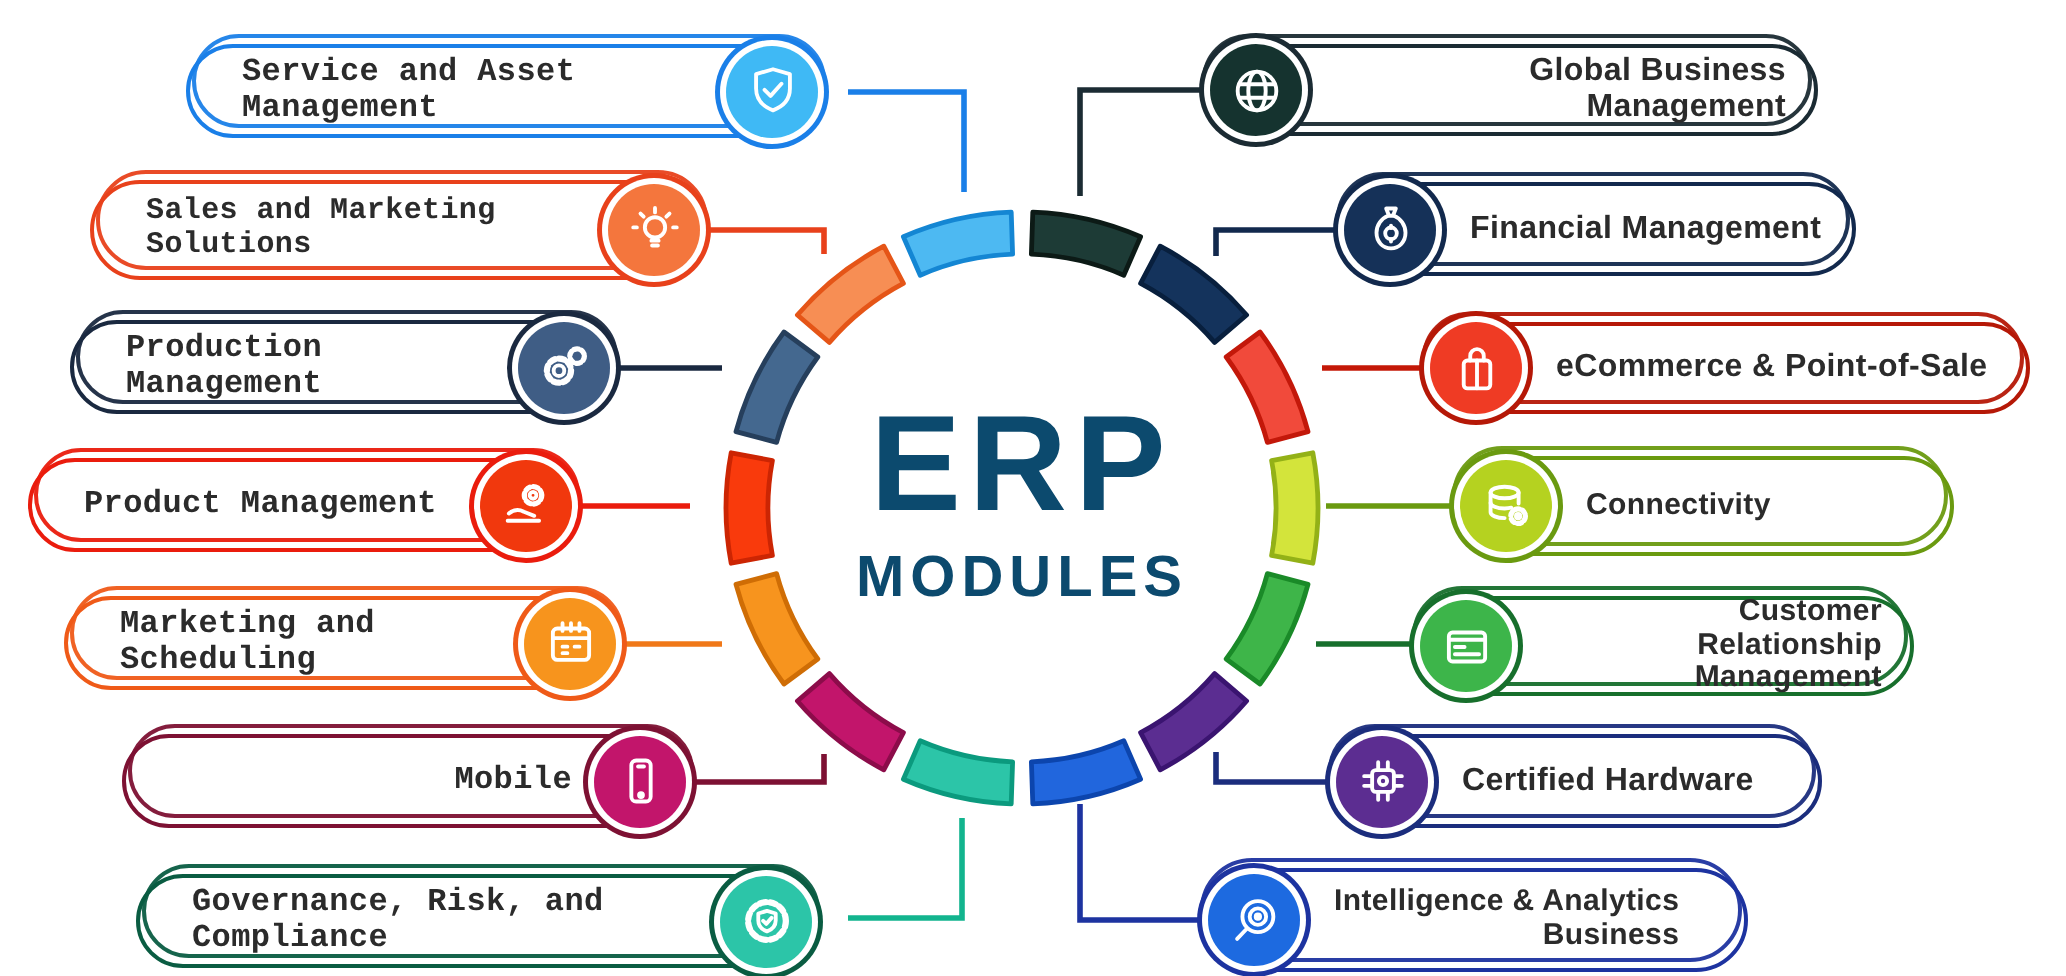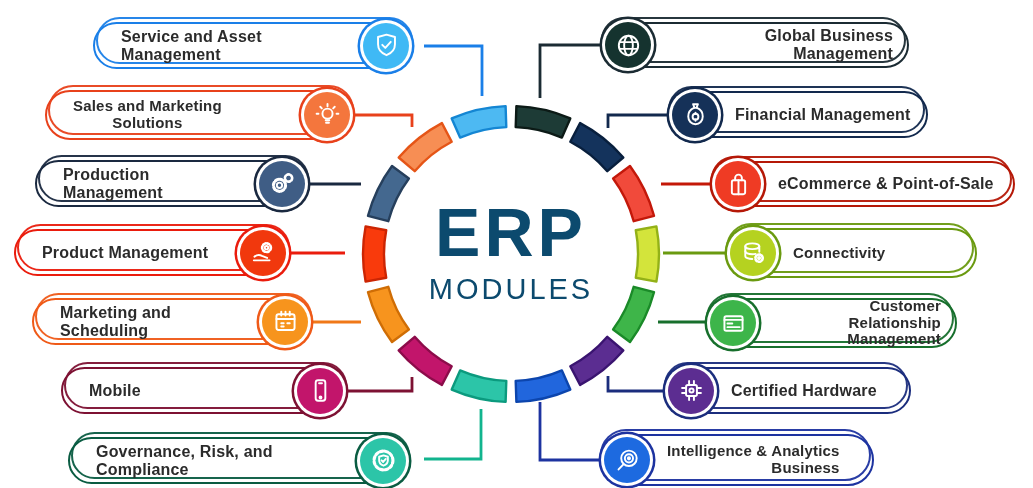--- a/index.html
+++ b/index.html
@@ -3,35 +3,35 @@
 <meta charset="utf-8">
 <style>
   html,body{margin:0;padding:0;background:#fff;}
   .canvas{position:relative;width:1033px;height:488px;background:#ffffff;overflow:hidden;
           font-family:"Liberation Sans",sans-serif;}
   #diagram-svg{position:absolute;left:0;top:0;z-index:1;}
   
   .center-title{position:absolute;left:511px;top:251px;transform:translate(-50%,-50%);
                 text-align:center;z-index:2;color:#0c4a6e;line-height:1;}
   .center-title .t1{font-size:68px;font-weight:700;letter-spacing:4px;display:block;}
-  .center-title .t2{font-size:29px;font-weight:400;letter-spacing:3px;display:block;margin-top:9px;text-align:right;}
+  .center-title .t2{font-size:29px;font-weight:700;letter-spacing:3px;display:block;margin-top:9px;text-align:right;}
   
   .pill{position:absolute;z-index:3;background:#fff;border:2.5px solid var(--bc,#333);
         border-radius:999px;display:flex;align-items:center;box-sizing:border-box;
         isolation:isolate;}
   .pill::before{content:"";position:absolute;inset:-2px;border:2px solid var(--bc,#333);
         border-radius:999px;z-index:-1;opacity:.95;}
   .pill.left::before{transform:translate(3px,-5px);}
   .pill.right::before{transform:translate(-3px,-5px);}
   .pill .label{font-size:16px;font-weight:700;color:#2b2b2b;letter-spacing:.2px;line-height:1.12;}
   .pill .label span{display:block;}
   .pill.two .label{font-size:15px;}
-  .pill.left{padding-left:26px;padding-right:56px;}
+  .pill.left{padding-left:26px;padding-right:56px;font-family:Liberation Mono, monospace;}
   .pill.right{padding-left:62px;padding-right:14px;text-align:right;}
-  .pill.align-right{justify-content:flex-start;}
+  .pill.align-right{justify-content:flex-end;}
   .icon-circle{position:absolute;top:50%;width:46px;height:46px;border-radius:50%;
         background:var(--ic,#888);display:flex;align-items:center;justify-content:center;
         box-shadow:0 0 0 3px #fff,0 0 0 5.5px var(--bc,#333);}
   .pill.left .icon-circle{right:-1px;transform:translateY(-50%);}
   .pill.right .icon-circle{left:-1px;transform:translateY(-50%);}
   .icon-circle svg{width:29px;height:29px;stroke:#fff;fill:none;stroke-width:1.6;
         stroke-linecap:round;stroke-linejoin:round;}
 </style>
 </head>
 <body>
@@ -153,21 +153,21 @@
     <span class="label">
       <span>Service and Asset Management</span>
         <span></span>
       </span>
     <span class="icon-circle">
         <svg>
           <use href="#sym-shield-check"></use>
         </svg>
       </span>
   </div>
-  <div class="pill left two" style="left: 45px; top: 90px; width: 306px; height: 50px; text-align: center; --bc: #e8411b; --ic: #f4763d;">
+  <div class="pill left two" style="left: 45px; top: 90px; width: 306px; height: 50px; --bc: #e8411b; --ic: #f4763d;">
     <span class="label">
       <span>Sales and Marketing</span>
         <span>Solutions</span>
       </span>
     <span class="icon-circle">
         <svg>
           <use href="#sym-bulb"></use>
         </svg>
       </span>
   </div>

